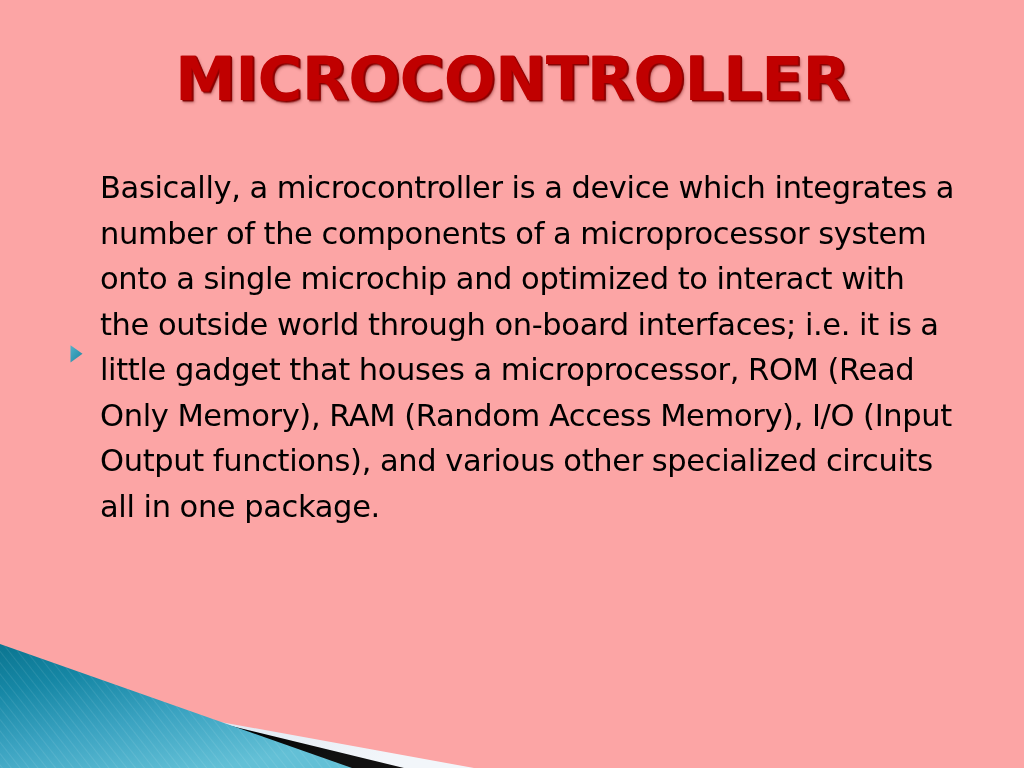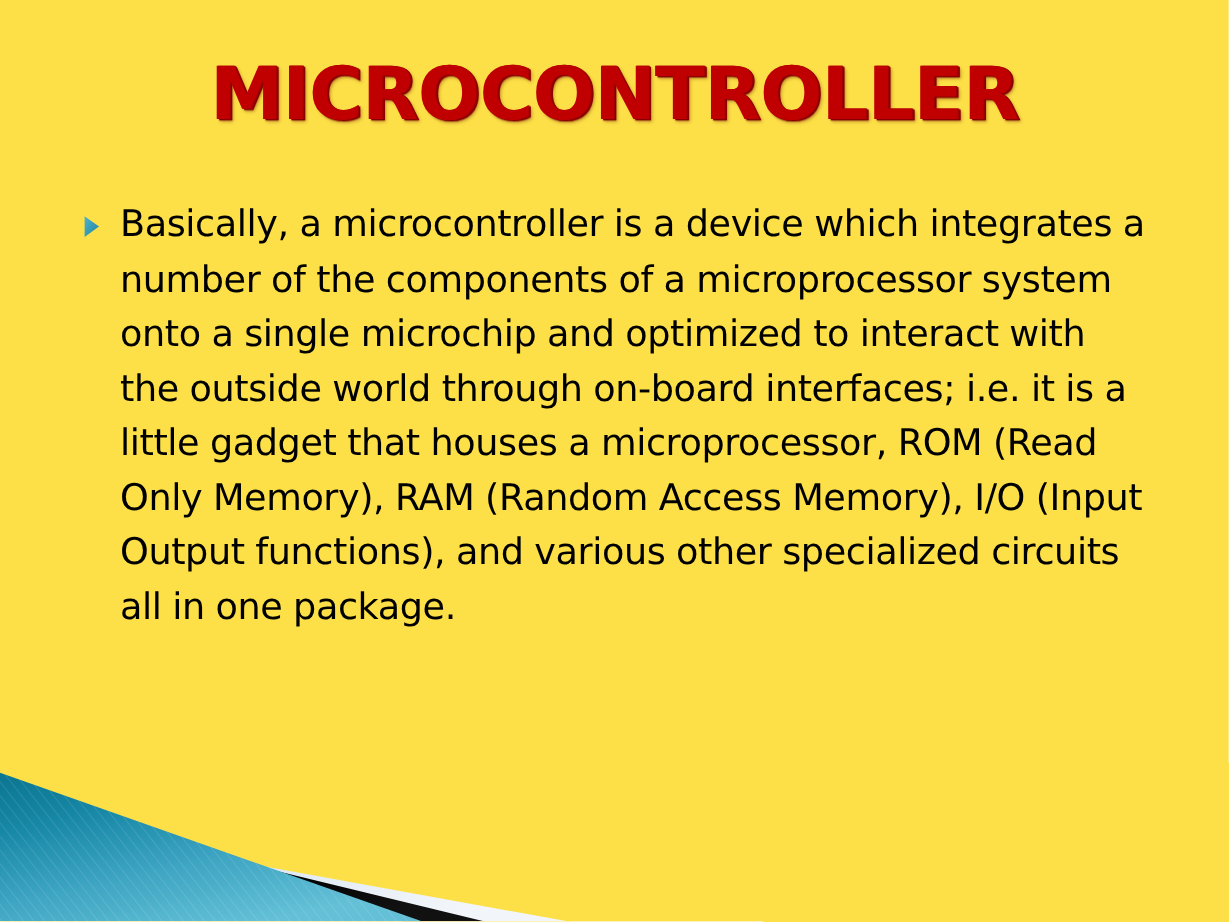--- a/index.html
+++ b/index.html
@@ -8,21 +8,21 @@
     padding: 0;
     background: #ffffff;
   }
   body {
     font-family: "DejaVu Sans", sans-serif;
   }
   #slide {
     position: relative;
     width: 1024px;
     height: 768px;
-    background: #fde047;
+    background: #fca5a5;
     overflow: hidden;
   }
 
   
   #slide-title {
     position: absolute;
     left: 0;
     top: 48px;
     width: 1024px;
     text-align: center;
@@ -42,21 +42,21 @@
 
   
   #body-block {
     position: absolute;
     left: 66px;
     top: 165px;
     width: 900px;
   }
   .bullet-row {
     display: flex;
-    align-items: flex-start;
+    align-items: center;
   }
   .bullet-marker {
     flex: 0 0 auto;
     width: 34px;
     padding-top: 13px;
     line-height: 0;
   }
   .bullet-marker svg {
     display: block;
   }

